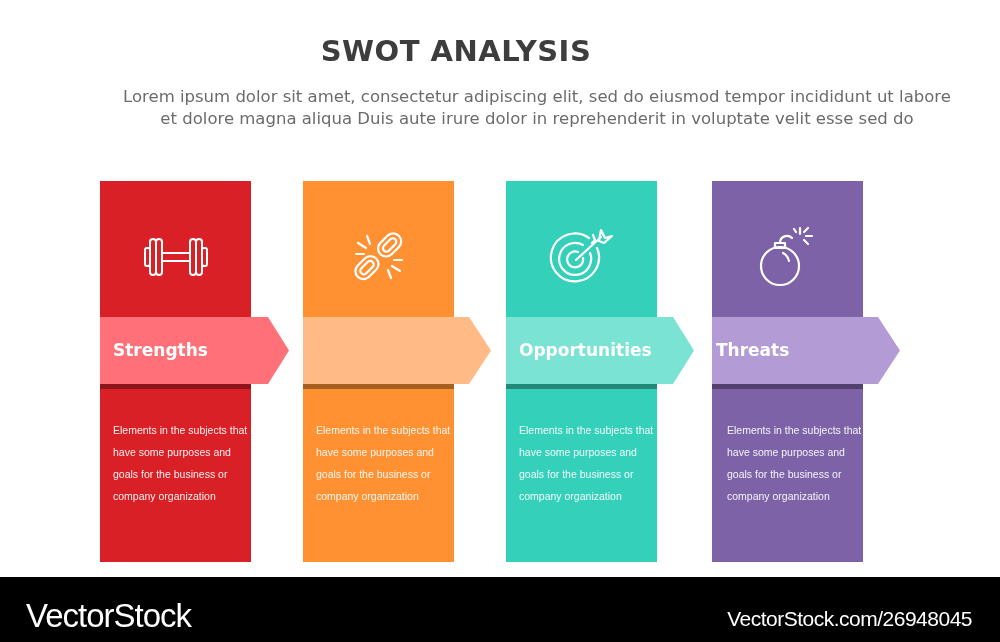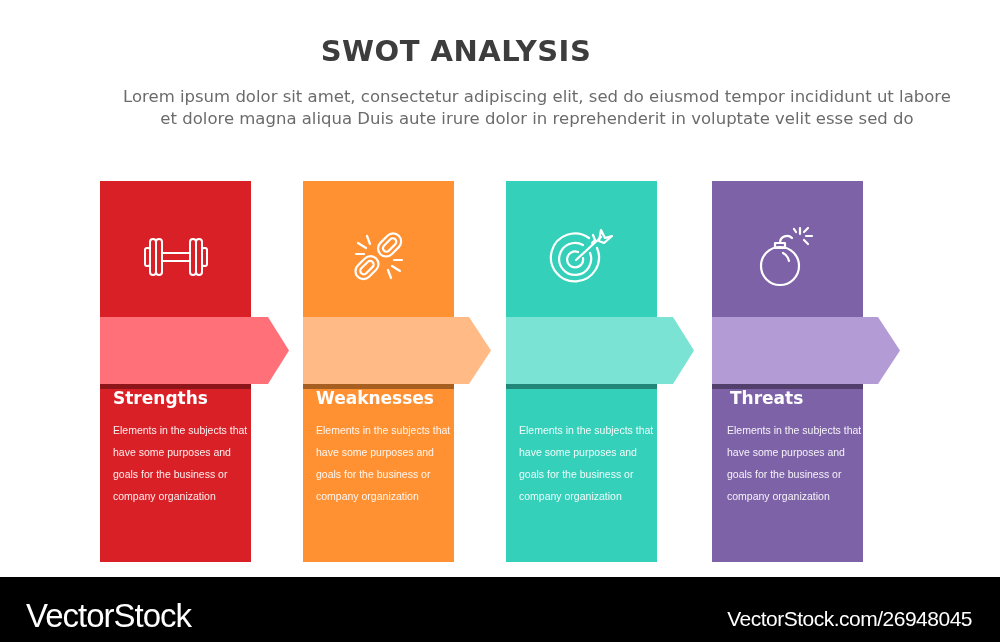--- a/index.html
+++ b/index.html
@@ -30,21 +30,21 @@
   .shadow-strip {
     position: absolute; left: 0; top: 202px; width: 151px; height: 6px;
     opacity: 0.35; background: #000;
   }
   .arrow {
     position: absolute; top: 136px; left: 0; height: 67px;
   }
   .arrow svg { display: block; }
   .arrow-label {
     position: absolute; left: 13px; top: 0; height: 74px; line-height: 67px;
-    color: #ffffff; font-weight: bold; font-size: 17px; white-space: nowrap; margin-top: 48px;
+    color: #ffffff; font-weight: bold; font-size: 17px; white-space: nowrap;
   }
   .desc {
     position: absolute; left: 13px; top: 238px; width: 140px;
     color: #ffffff; font-size: 10.5px; line-height: 22px; opacity: 0.92;
     font-family: "Liberation Sans", sans-serif;
   }
   .footer {
     position: absolute; left: 0; top: 577px; width: 1000px; height: 90px;
     background: #000000;
     text-align: right;
@@ -104,41 +104,41 @@
       <line x1="48" y1="40" x2="56" y2="45"></line>
       <line x1="50" y1="34" x2="58" y2="34"></line>
       <line x1="44" y1="44" x2="47" y2="52"></line>
     </svg>
   </div>
   <div class="shadow-strip"></div>
   <div class="arrow">
     <svg width="190" height="67">
         <polygon points="0,0 166,0 188,33.5 166,67 0,67" fill="#ffba85"></polygon>
       </svg>
-    <span class="arrow-label">Weaknesses</span>
   </div>
   <div class="desc">Elements in the subjects that have some purposes and goals for the business or company organization</div>
 </div>
 
 <div class="col" style="left:506px; background:#35d0ba;">
   <div class="icon-wrap">
     <svg width="66" height="62" viewBox="0 0 66 62" fill="none" stroke="#fff" stroke-width="2.2" stroke-linecap="round" stroke-linejoin="round">
       <path d="M48 22 A24 24 0 1 1 40 12"></path>
       <path d="M41 27 A16 16 0 1 1 34 19"></path>
       <path d="M34 32 A8 8 0 1 1 29 26"></path>
       <line x1="27" y1="34" x2="52" y2="11"></line>
       <polyline points="44,9 46,14 43,17"></polyline>
       <polygon points="52,4 56,12 63,10 55,17 50,15"></polygon>
     </svg>
   </div>
   <div class="shadow-strip"></div>
   <div class="arrow">
     <svg width="190" height="67">
         <polygon points="0,0 167,0 188,33.5 167,67 0,67" fill="#7ae3d3"></polygon>
       </svg>
+    <span class="arrow-label">Opportunities</span>
   </div>
   <div class="desc">Elements in the subjects that have some purposes and goals for the business or company organization</div>
 </div>
 
 <div class="col" style="left:712px; background:#7e62a7;">
   <div class="icon-wrap">
     <svg width="60" height="62" viewBox="0 0 60 62" fill="none" stroke="#fff" stroke-width="2.2" stroke-linecap="round" stroke-linejoin="round">
       <circle cx="22" cy="40" r="19"></circle>
       <path d="M31 35 A12 12 0 0 0 25 27"></path>
       <rect x="17" y="17" width="10" height="5"></rect>
@@ -148,21 +148,21 @@
       <line x1="46" y1="6" x2="50" y2="2"></line>
       <line x1="46" y1="14" x2="50" y2="18"></line>
       <line x1="38" y1="6" x2="36" y2="3"></line>
     </svg>
   </div>
   <div class="shadow-strip"></div>
   <div class="arrow">
     <svg width="190" height="67">
         <polygon points="0,0 166,0 188,33.5 166,67 0,67" fill="#b39bd6"></polygon>
       </svg>
-    <span class="arrow-label" style="left:18px;">Threats</span>
+    <span class="arrow-label" style="left:4px;">Threats</span>
   </div>
   <div class="desc" style="left:15px;">Elements in the subjects that have some purposes and goals for the business or company organization</div>
 </div>
 
 <div class="footer">
   <div class="brand">VectorStock</div>
   <div class="ref">VectorStock.com/26948045</div>
 </div>
 
 </body></html>

